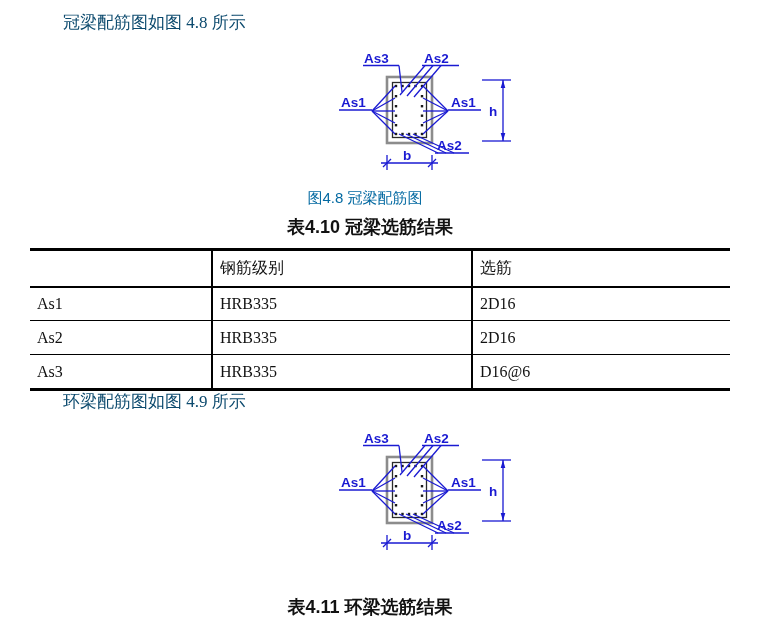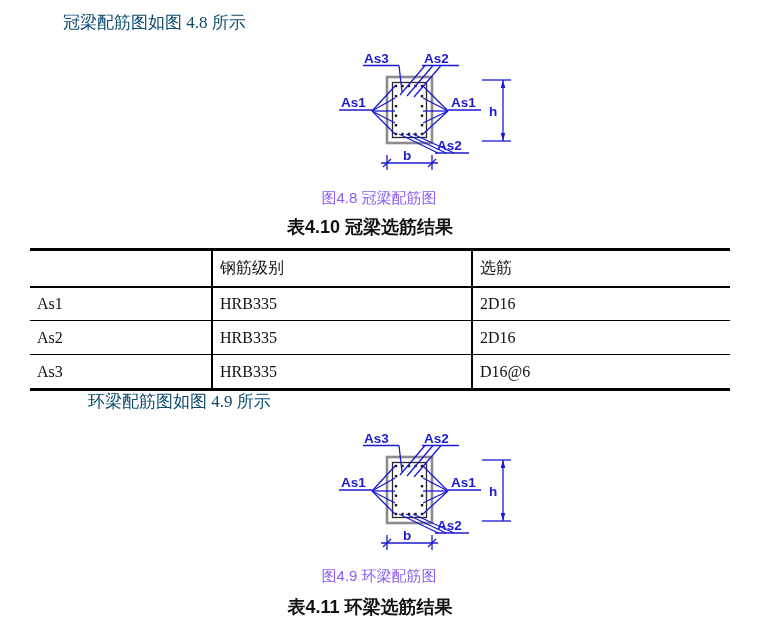--- a/index.html
+++ b/index.html
@@ -8,22 +8,22 @@
     overflow:hidden;
     font-family:"Liberation Serif","DejaVu Serif",serif;
     color:#111;
   }
   .para{
     position:absolute; left:63px; margin:0;
     font-size:17px; line-height:20px; color:#0c4a6e;
     font-family:"Liberation Serif","DejaVu Serif",serif;
   }
   .figcap{
-    position:absolute; left:14px; width:730px; text-align:center;
-    font-size:15px; color:#8b5cf6;
+    position:absolute; left:0; width:730px; text-align:center;
+    font-size:15px; color:#0369a1;
     font-family:"Liberation Sans","DejaVu Sans",sans-serif;
   }
   .tabletitle{
     position:absolute; left:0; width:740px; text-align:center;
     font-size:18px; font-weight:bold; color:#111;
     font-family:"Liberation Sans","DejaVu Sans",sans-serif;
   }
   table.rebar{
     position:absolute; left:30px; width:700px;
     border-collapse:collapse; table-layout:fixed;
@@ -170,21 +170,21 @@
       <td class="v">2D16</td>
     </tr>
     <tr class="r last" style="height:35px;">
       <td>As3</td>
       <td class="v">HRB335</td>
       <td class="v">D16@6</td>
     </tr>
   </tbody>
     </table>
 
-  <p class="para" style="top:392px;margin-left:25px;">环梁配筋图如图 4.9  所示</p>
+  <p class="para" style="top:392px;">环梁配筋图如图 4.9  所示</p>
 
   <svg class="beamfig" style="left:325px; top:428px;" width="190" height="137" viewBox="0 0 190 137">
 
     <g>
       <rect class="outerRect" x="62" y="29" width="45" height="66"></rect>
       <rect class="innerRect" x="67.5" y="34.5" width="34" height="55"></rect>
     </g>
 
     <g>
       <rect class="dot" x="69.8" y="36.8" width="2.4" height="2.4"></rect>
@@ -250,17 +250,16 @@
 
     <text class="bluetext" x="39" y="15">As3</text>
     <text class="bluetext" x="99" y="15">As2</text>
     <text class="bluetext" x="16" y="59">As1</text>
     <text class="bluetext" x="126" y="59">As1</text>
     <text class="bluetext" x="112" y="102">As2</text>
     <text class="bluetext" x="78" y="112">b</text>
     <text class="bluetext" x="164" y="68">h</text>
   </svg>
 
-  <div class="figcap" style="top:567px;">图4.9  环梁配筋图</div>
 
   <div class="tabletitle" style="top:595px;">表4.11  环梁选筋结果</div>
 
 </div>
 
 </body></html>

